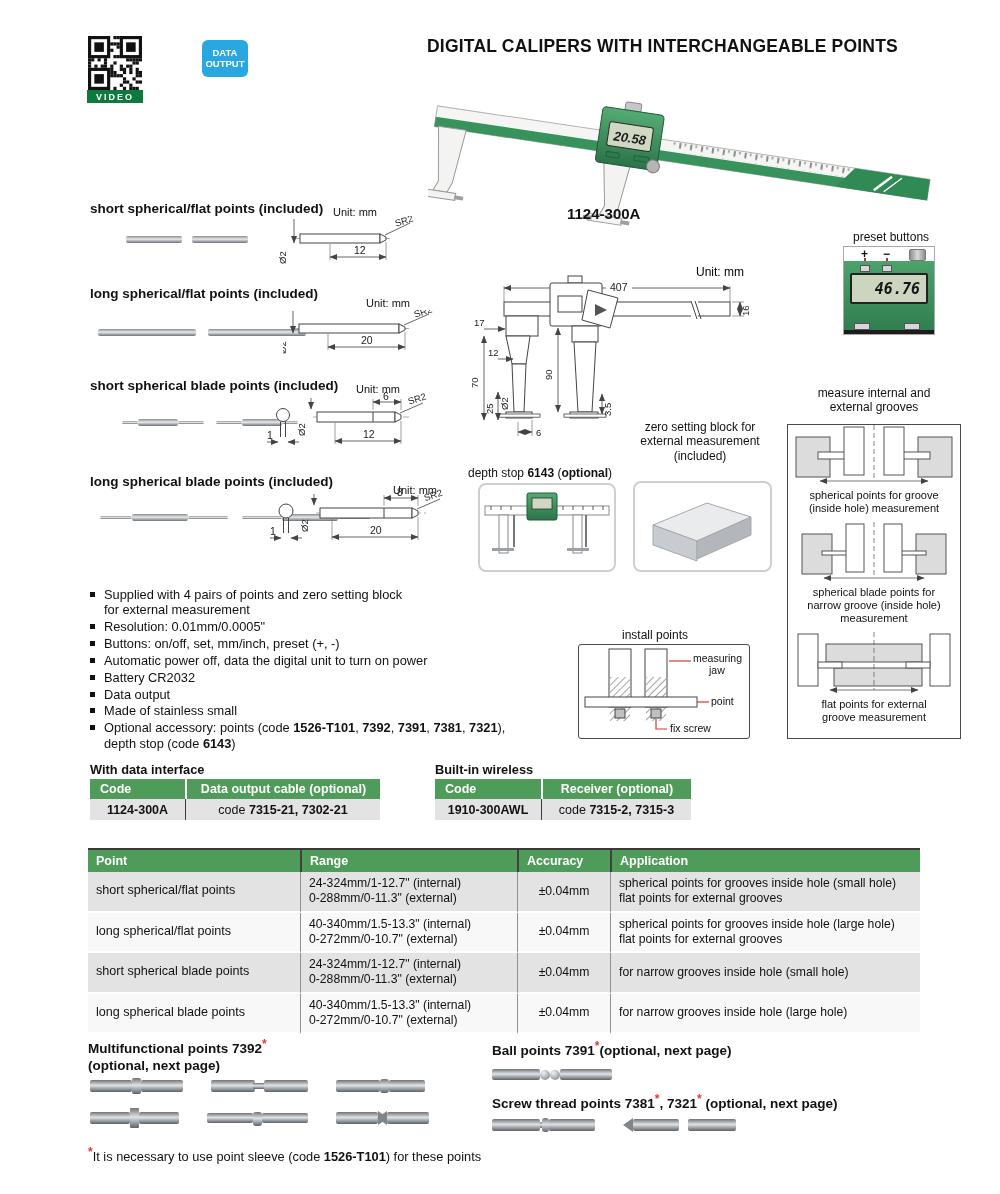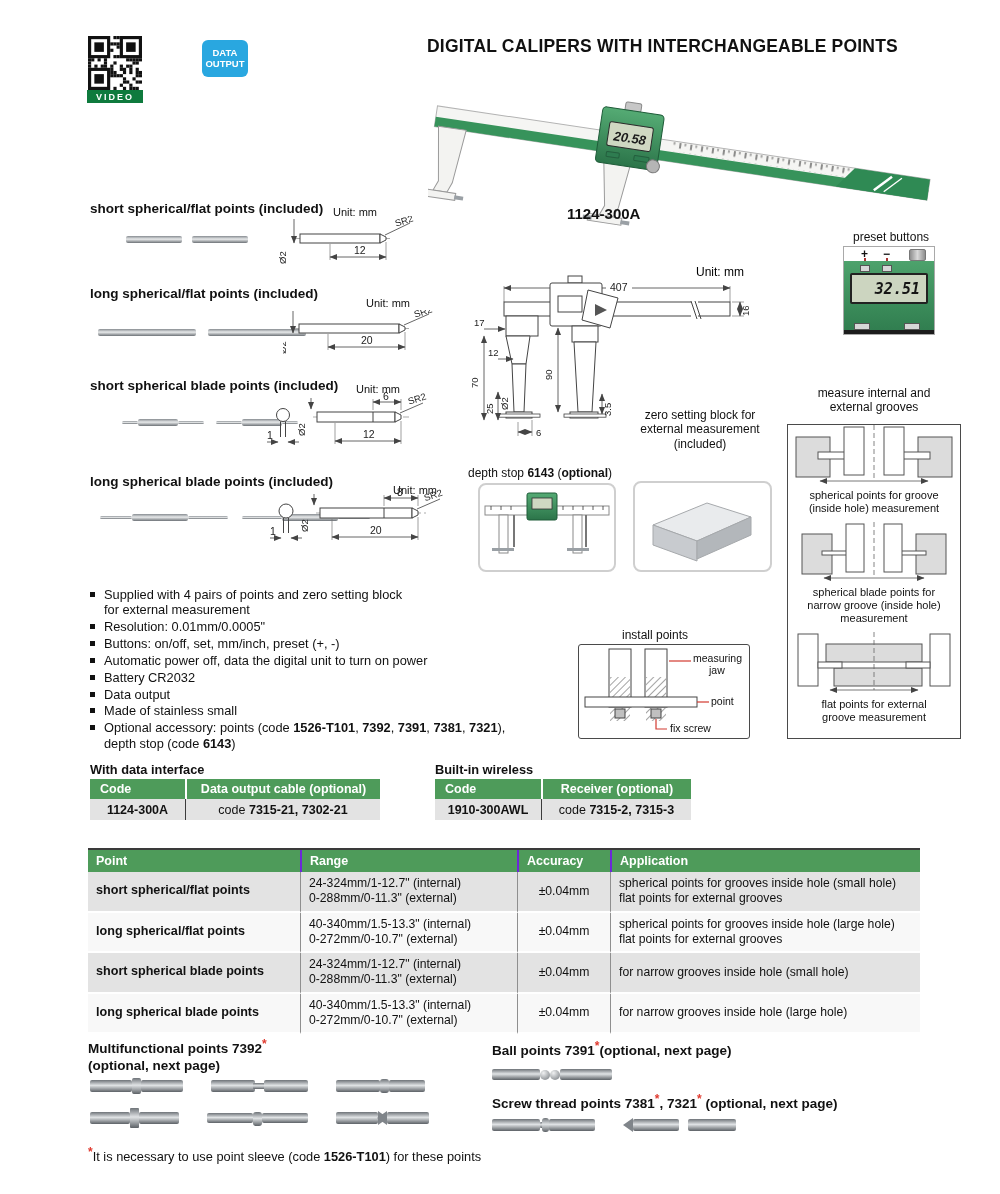--- a/index.html
+++ b/index.html
@@ -40,27 +40,27 @@
   
   .stbl{border-collapse:separate;border-spacing:0;table-layout:fixed}
   .stbl th{background:#4e9b5a;color:#fff;font-size:12.5px;font-weight:bold;height:20px;padding:0}
   .stbl td{background:#e3e3e3;font-size:12.5px;height:21px;text-align:center;padding:0}
   .stbl th + th{border-left:2px solid #fff}
   .stbl td + td{border-left:1.5px solid #3c3c3c}
 
   
   .mtbl{border-collapse:separate;border-spacing:0;table-layout:fixed;width:832px;border-top:2px solid #3a3a3a}
   .mtbl th{background:#4e9b5a;color:#fff;text-align:left;font-size:12.5px;height:22px;padding:0 8px}
-  .mtbl th + th{border-left:2px solid #6d28d9}
+  .mtbl th + th{border-left:2px solid #404040}
   .mtbl td{font-size:12.2px;line-height:1.25;padding:4px 8px;vertical-align:middle;border-bottom:2.5px solid #fff}
   .mtbl td + td{border-left:1px solid #8f8f8f}
   .mtbl tr:nth-child(odd) td{background:#e3e3e3}
   .mtbl tr:nth-child(even) td{background:#f8f8f8}
   .mtbl td.c-acc{text-align:center}
-  .mtbl td.c-point{font-weight:bold;font-size:12.6px}
+  .mtbl td.c-point{font-weight:normal;font-size:12.6px}
 
   
   .shape-row{display:flex;align-items:center;gap:28px}
   .pair{display:flex;align-items:center;gap:9px}
   .pt{position:relative;height:12px;background:linear-gradient(180deg,#6e7378,#e0e3e5 45%,#5c6166);border-radius:2px}
   .pt::after,.pt::before{background:linear-gradient(180deg,#6e7378,#e0e3e5 45%,#5c6166)}
   .collar-r::after{content:"";position:absolute;right:-8px;top:-2px;width:8px;height:16px;border-radius:2px}
   .collar-l::before{content:"";position:absolute;left:-8px;top:-2px;width:8px;height:16px;border-radius:2px}
   .pin-r::after{content:"";position:absolute;right:-11px;top:3px;width:11px;height:6px;border-radius:1px}
   .pin-l::before{content:"";position:absolute;left:-11px;top:3px;width:11px;height:6px;border-radius:1px}
@@ -243,21 +243,21 @@
   <div class="abs preset-box" style="left:843px;top:246px;width:90px;height:87px">
     <span class="pb-plus" style="left:17px">+</span>
     <span class="pb-minus" style="left:39px">−</span>
     <div class="pb-tick" style="left:20px;top:11px"></div>
     <div class="pb-tick" style="left:42px;top:11px"></div>
     <div class="pb-knob"></div>
     <div class="pb-body">
       <div class="pb-btn" style="left:16px;top:4px"></div>
       <div class="pb-btn" style="left:38px;top:4px"></div>
       <div class="pb-lcd">
-        <span>32.51</span>
+        <span>46.76</span>
       </div>
       <div class="pb-btn" style="left:10px;bottom:4px;width:14px"></div>
       <div class="pb-btn" style="right:14px;bottom:4px;width:14px"></div>
       <div class="pb-foot"></div>
     </div>
   </div>
 
   <div class="abs sec-title" style="left:90px;top:201px">short spherical/flat points (included)</div>
   <div class="abs unit-label" style="left:333px;top:206px">Unit: mm</div>
   <div class="abs rod-row" style="left:126px;top:236px;gap:10px">
@@ -459,21 +459,21 @@
       <rect x="49" y="8" width="20" height="11" fill="#cfd8c2" stroke="#333" stroke-width=".8"></rect>
       <rect x="30" y="25" width="2" height="32" fill="#777"></rect>
       <rect x="102" y="25" width="2" height="32" fill="#777"></rect>
       <rect x="16" y="25" width="9" height="38" fill="#fff" stroke="#8a8a8a"></rect>
       <rect x="90" y="25" width="9" height="38" fill="#fff" stroke="#8a8a8a"></rect>
       <rect x="9" y="58" width="22" height="3" fill="#9aa0a5"></rect>
       <rect x="84" y="58" width="22" height="3" fill="#9aa0a5"></rect>
     </svg>
   </div>
 
-  <div class="abs cap center pre" style="left:630px;top:408px;width:140px">zero setting block for
+  <div class="abs cap center pre" style="left:630px;top:420px;width:140px">zero setting block for
 external measurement
 (included)</div>
   <div class="abs photo-box" style="left:633px;top:481px;width:135px;height:87px">
     <svg width="131" height="80" viewBox="0 0 131 80">
       <polygon points="16,38 70,16 114,30 60,54" fill="#e9ebed" stroke="#a6a9ac"></polygon>
       <polygon points="16,38 60,54 60,74 16,58" fill="#c8cbcf" stroke="#a6a9ac"></polygon>
       <polygon points="60,54 114,30 114,48 60,72" fill="#b3b7bb" stroke="#a6a9ac"></polygon>
     </svg>
   </div>
 

